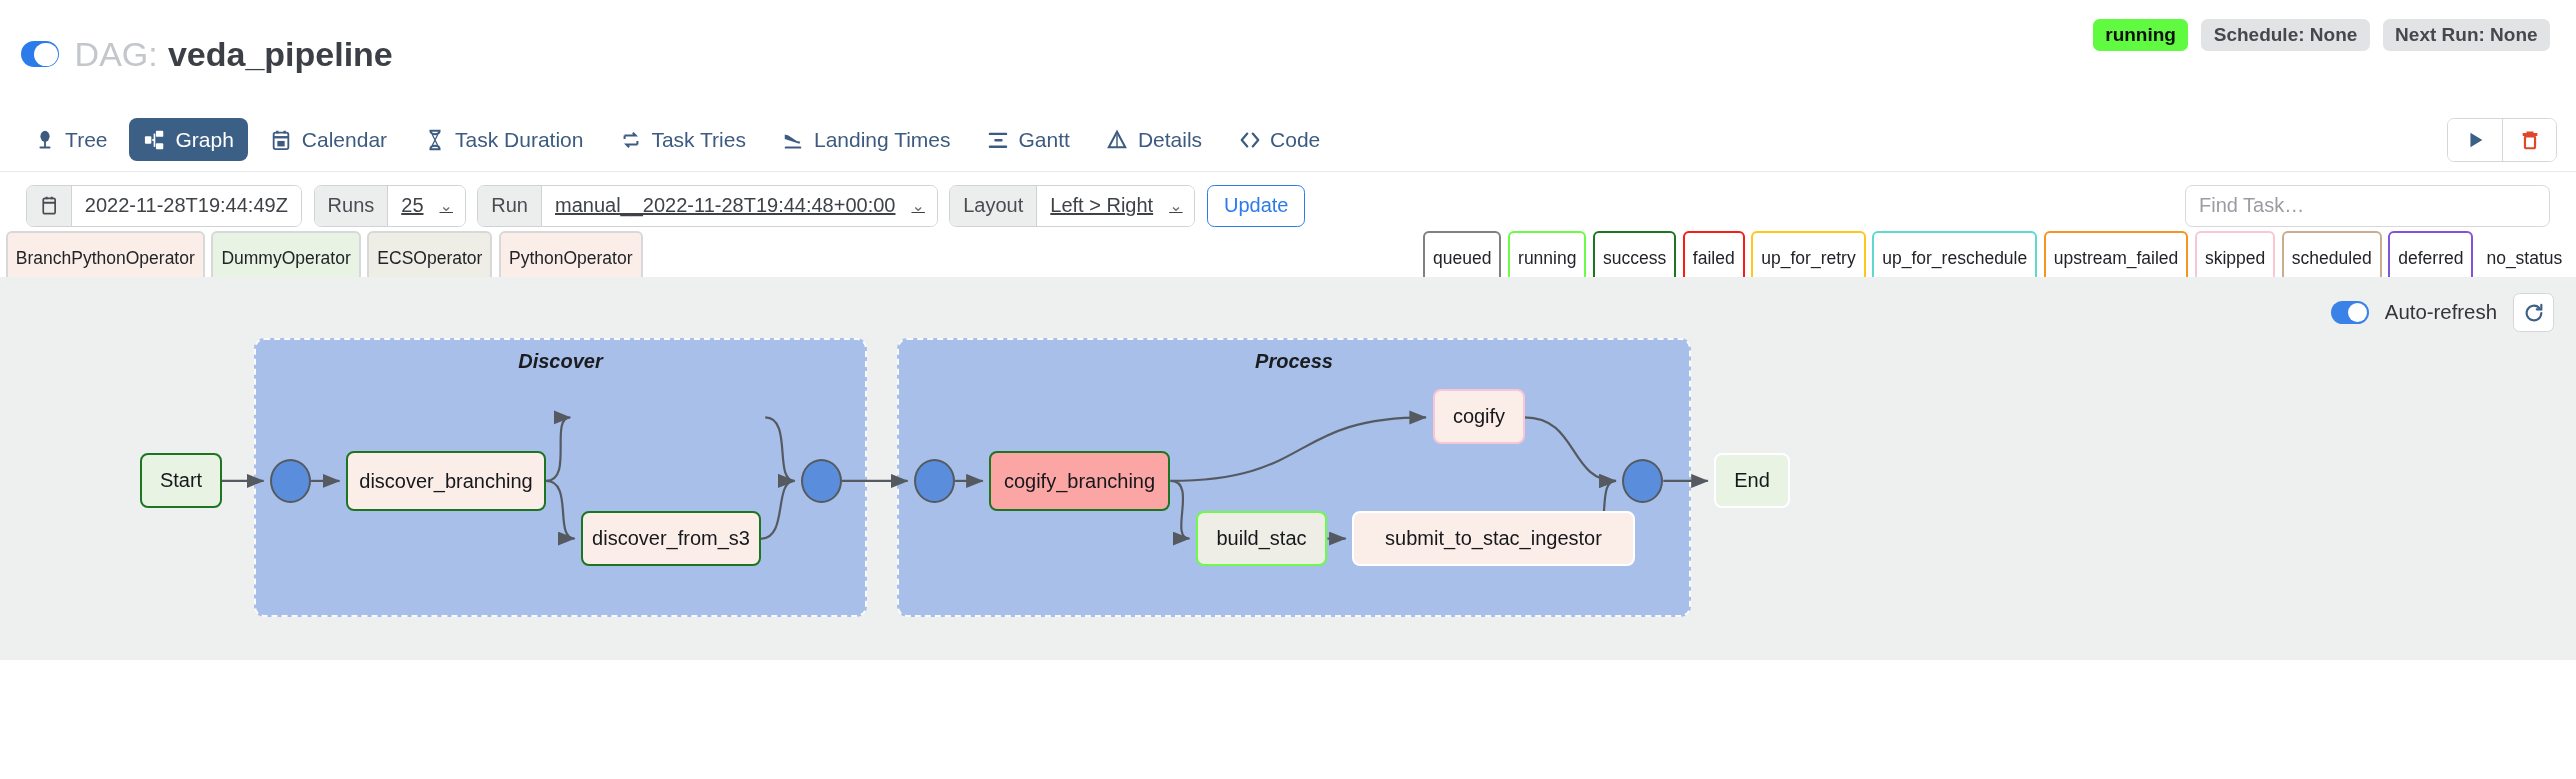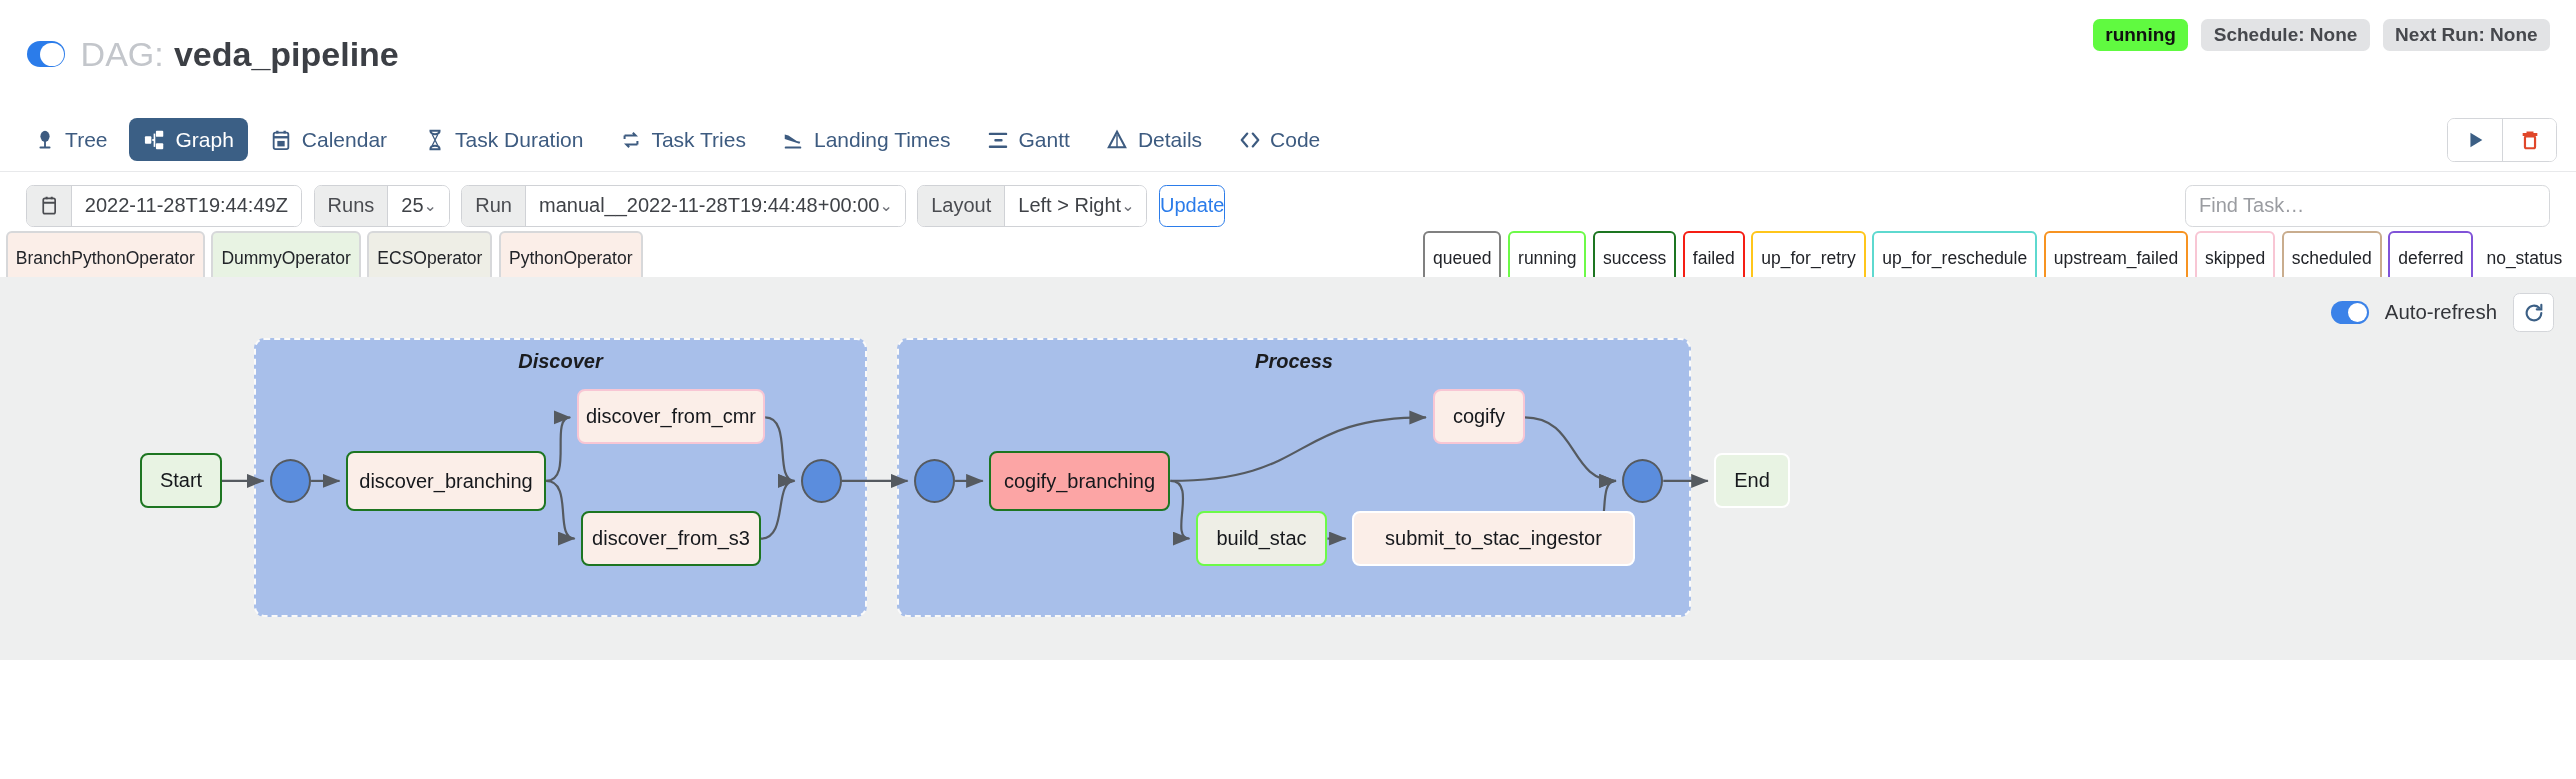--- a/index.html
+++ b/index.html
@@ -10,21 +10,21 @@
     overflow: hidden;
   }
 
   
   .header {
     position: relative;
     height: 108px;
     background: #fff;
     display: flex;
     align-items: center;
-    padding: 0 27px;
+    padding: 0 21px;
   }
   .dag-toggle {
     width: 39px; height: 39px;
     display: flex; align-items: center;
     flex: 0 0 auto;
   }
   .toggle-pill {
     width: 38px; height: 26px;
     border-radius: 13px;
     background: #2b7cea;
@@ -147,36 +147,38 @@
   .group .field {
     display: flex; align-items: center;
     padding: 0 13px;
     font-size: 20px;
     color: #3f4247;
     background: #fff;
     white-space: nowrap;
   }
   .group .selectfield {
     display: flex; align-items: center;
+    gap: 16px;
     padding: 0 11.7px 0 13px;
     font-size: 20px;
     color: #3f4247;
     background: #fff;
     white-space: nowrap;
     cursor: pointer;
+    text-decoration: underline;
   }
   .group .selectfield .caret { color: #707279; font-size: 16px; }
   .btn-update {
     height: 42px;
     border: 0.7px solid #2b7cea;
     border-radius: 7.3px;
     background: #fff;
     color: #2b7cea;
     font-size: 20px;
-    padding: 0 0;
+    padding: 0 16px;
     cursor: pointer;
     font-family: "Liberation Sans", sans-serif;
   }
   .find-task {
     position: absolute;
     right: 26px;
     width: 365px; height: 42px;
     border: 0.7px solid #d6d8db;
     border-radius: 7.3px;
     background: #fff;
@@ -522,21 +524,20 @@
         <path d="M1603,279 C1800.45,279 1764.55,192 1953,192" fill="none" stroke="#555a60" stroke-width="3" marker-end="url(#ah)"></path>
         <path d="M1603,279 C1641,279 1600,358 1629,358" fill="none" stroke="#555a60" stroke-width="3" marker-end="url(#ah)"></path>
         <path d="M1818,358 L1843,358" fill="none" stroke="#555a60" stroke-width="3" marker-end="url(#ah)"></path>
         <path d="M2088,192 C2161.7,192 2148.3,279 2213,279" fill="none" stroke="#555a60" stroke-width="3" marker-end="url(#ah)"></path>
         <path d="M2174,358 C2212,358 2184,279 2213,279" fill="none" stroke="#555a60" stroke-width="3" marker-end="url(#ah)"></path>
         <path d="M2278,279 L2339,279" fill="none" stroke="#555a60" stroke-width="3" marker-end="url(#ah)"></path>
       </svg>
       <div class="node" style="left: 140px; top: 176px; width: 82px; height: 55px; background: rgb(232, 243, 227); border-color: rgb(29, 117, 33);">Start</div>
       <div class="join" style="left: 270px; top: 182px; width: 41px; height: 44px;"></div>
       <div class="node" style="left: 346px; top: 174px; width: 200px; height: 60px; background: rgb(251, 238, 232); border-color: rgb(29, 117, 33);">discover_branching</div>
-      <div class="node" style="left: 577px; top: 112px; width: 188px; height: 55px; background: rgb(251, 238, 232); border-color: rgb(248, 198, 212);">discover_from_cmr</div>
       <div class="node" style="left: 581px; top: 234px; width: 180px; height: 55px; background: rgb(251, 238, 232); border-color: rgb(29, 117, 33);">discover_from_s3</div>
       <div class="join" style="left: 801px; top: 182px; width: 41px; height: 44px;"></div>
       <div class="join" style="left: 914px; top: 182px; width: 41px; height: 44px;"></div>
       <div class="node" style="left: 989px; top: 174px; width: 181px; height: 60px; background: #fca5a5; border-color: rgb(29, 117, 33);">cogify_branching</div>
       <div class="node" style="left: 1433px; top: 112px; width: 92px; height: 55px; background: rgb(251, 238, 232); border-color: rgb(248, 198, 212);">cogify</div>
       <div class="node" style="left: 1196px; top: 234px; width: 131px; height: 55px; background: rgb(238, 238, 230); border-color: rgb(109, 250, 72);">build_stac</div>
       <div class="node" style="left: 1352px; top: 234px; width: 283px; height: 55px; background: rgb(251, 238, 232); border-color: rgb(255, 255, 255);">submit_to_stac_ingestor</div>
       <div class="join" style="left: 1622px; top: 182px; width: 41px; height: 44px;"></div>
       <div class="node" style="left: 1714px; top: 176px; width: 76px; height: 55px; background: rgb(232, 243, 227); border-color: rgb(255, 255, 255);">End</div>
     </div>

